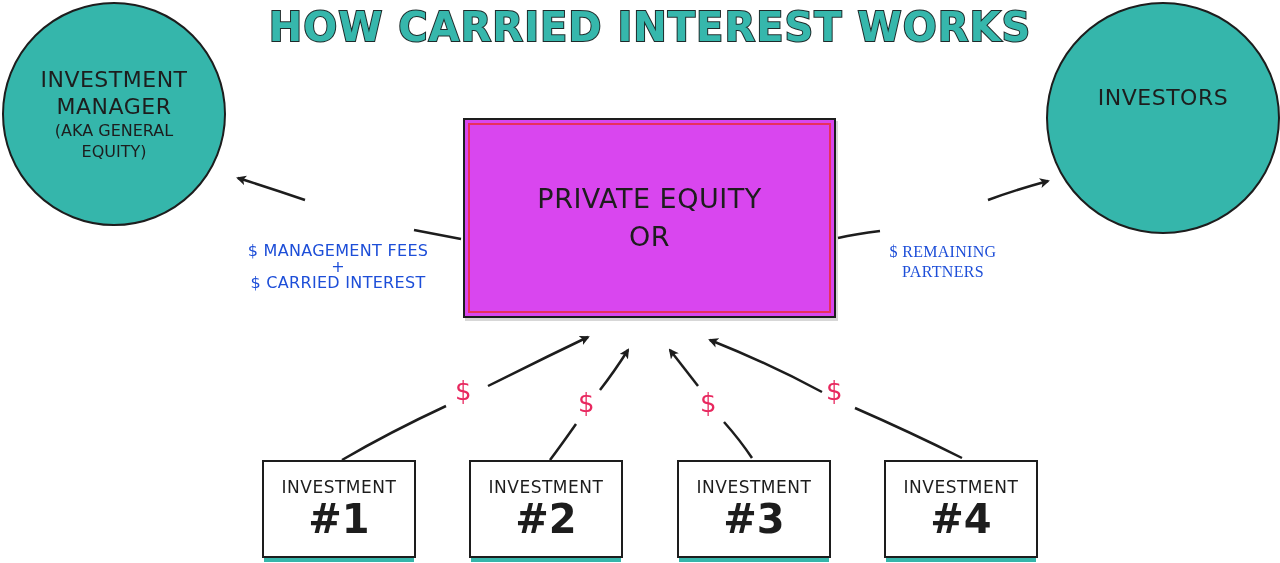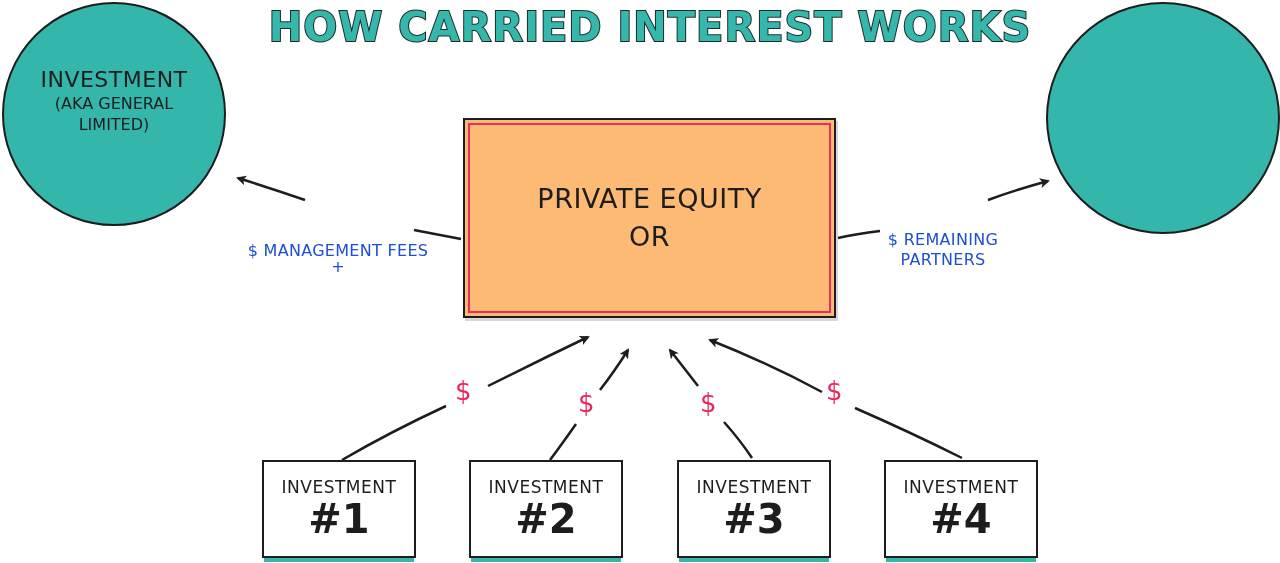--- a/index.html
+++ b/index.html
@@ -11,21 +11,21 @@
            -webkit-text-stroke: 2px #1f2a2a; paint-order: stroke fill; }
   .circle { position: absolute; border-radius: 50%; background: #35b6ab;
             border: 2.5px solid #1d1d1d; box-sizing: border-box;
             display: flex; flex-direction: column; align-items: center; justify-content: center;
             text-align: center; }
   .circle.left { left: 2px; top: 2px; width: 224px; height: 224px; justify-content: flex-start; padding-top: 62px; }
   .circle.right { left: 1046px; top: 2px; width: 234px; height: 232px; justify-content: flex-start; padding-top: 80px; }
   .c-title { font-family: "DejaVu Sans", sans-serif; font-size: 22px; line-height: 27px; color: #1d1d1d; letter-spacing: 0.5px; }
   .c-sub { font-family: "DejaVu Sans", sans-serif; font-size: 16px; line-height: 21px; color: #1d1d1d; margin-top: 0; }
   .fund-box { position: absolute; left: 463px; top: 118px; width: 373px; height: 200px;
-              box-sizing: border-box; border: 2.5px solid #1d1d1d; background: #fdba74;
+              box-sizing: border-box; border: 2.5px solid #1d1d1d; background: #d946ef;
               box-shadow: 2px 3px 0 #d7d7d7; }
   .fund-inner { position: absolute; left: 3px; top: 3px; right: 3px; bottom: 3px;
                 border: 2px solid #e8305e; display: flex; flex-direction: column;
                 align-items: center; justify-content: center; }
   .fund-line { font-family: "DejaVu Sans", sans-serif; font-size: 27px; line-height: 38px; color: #1d1d1d; letter-spacing: 0.5px; }
   .pink-label { position: absolute; color: #1d4ed8; font-family: "DejaVu Sans", sans-serif;
                 font-size: 16px; line-height: 20px; text-align: center; letter-spacing: 0.3px; margin-top: 36px; }
   .dollar { position: absolute; color: #e8285f; font-family: "DejaVu Sans", sans-serif; font-size: 26px; }
   .inv-box { position: absolute; top: 460px; width: 154px; height: 98px; box-sizing: border-box;
              border: 2.5px solid #1d1d1d; background: #fff;
@@ -35,27 +35,29 @@
   .inv-num { font-family: "DejaVu Sans", sans-serif; font-size: 40px; line-height: 44px; color: #1d1d1d; font-weight: bold; }
   svg.arrows { position: absolute; left: 0; top: 0; }
 </style>
 </head>
 <body>
 
 <div class="title">HOW CARRIED INTEREST WORKS</div>
 
 <div class="circle left">
   <div class="c-title">INVESTMENT</div>
+  <div class="c-title">MANAGER</div>
   <div class="c-sub">
     <div>(AKA GENERAL</div>
-    <div>LIMITED)</div>
+    <div>EQUITY)</div>
   </div>
 </div>
 
 <div class="circle right">
+  <div class="c-title">INVESTORS</div>
 </div>
 
 <div class="fund-box">
   <div class="fund-inner">
     <div class="fund-line">PRIVATE EQUITY</div>
     <div class="fund-line">OR</div>
   </div>
 </div>
 
 <svg class="arrows" width="1280" height="563">
@@ -80,23 +82,24 @@
   <path d="M752,458 Q740,440 724,422" stroke="#1d1d1d" stroke-width="2.5" fill="none"></path>
   <path d="M698,386 Q684,368 670,350" stroke="#1d1d1d" stroke-width="2.5" fill="none" marker-end="url(#ah)"></path>
 
   <path d="M962,458 Q910,432 855,408" stroke="#1d1d1d" stroke-width="2.5" fill="none"></path>
   <path d="M822,392 Q770,364 710,340" stroke="#1d1d1d" stroke-width="2.5" fill="none" marker-end="url(#ah)"></path>
 </svg>
 
 <div class="pink-label" style="left:226px; top:205px; width:224px;">
   <div>$ MANAGEMENT FEES</div>
   <div style="line-height:12px;">+</div>
+  <div>$ CARRIED INTEREST</div>
 </div>
 
-<div class="pink-label" style="left:872px; top:194px; width:142px;">
+<div class="pink-label" style="left:872px; top:206px; width:142px;font-family:Liberation Serif, serif;">
   <div>$ REMAINING</div>
   <div>PARTNERS</div>
 </div>
 
 <div class="dollar" style="left:455px; top:376px;">$</div>
 <div class="dollar" style="left:578px; top:388px;">$</div>
 <div class="dollar" style="left:700px; top:388px;">$</div>
 <div class="dollar" style="left:826px; top:376px;">$</div>
 
 <div class="inv-box" style="left:262px;">

